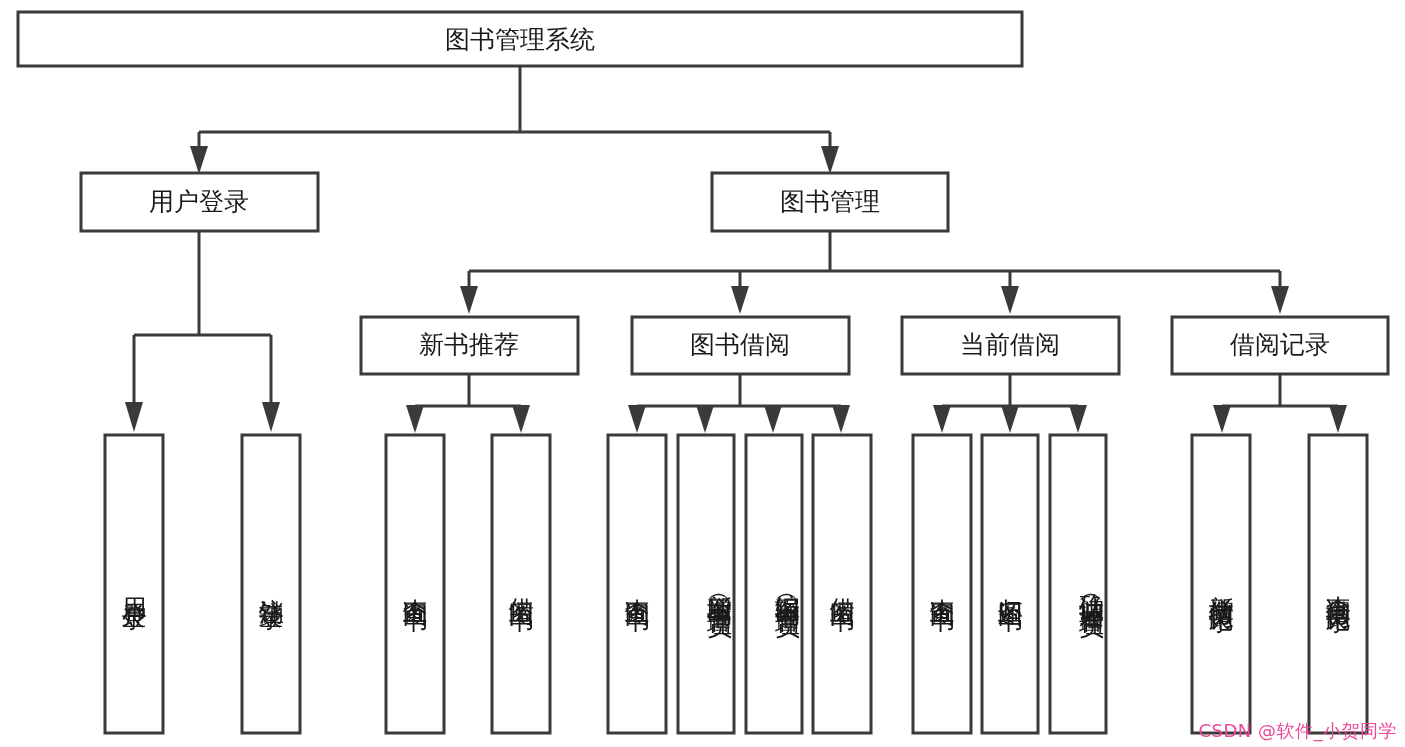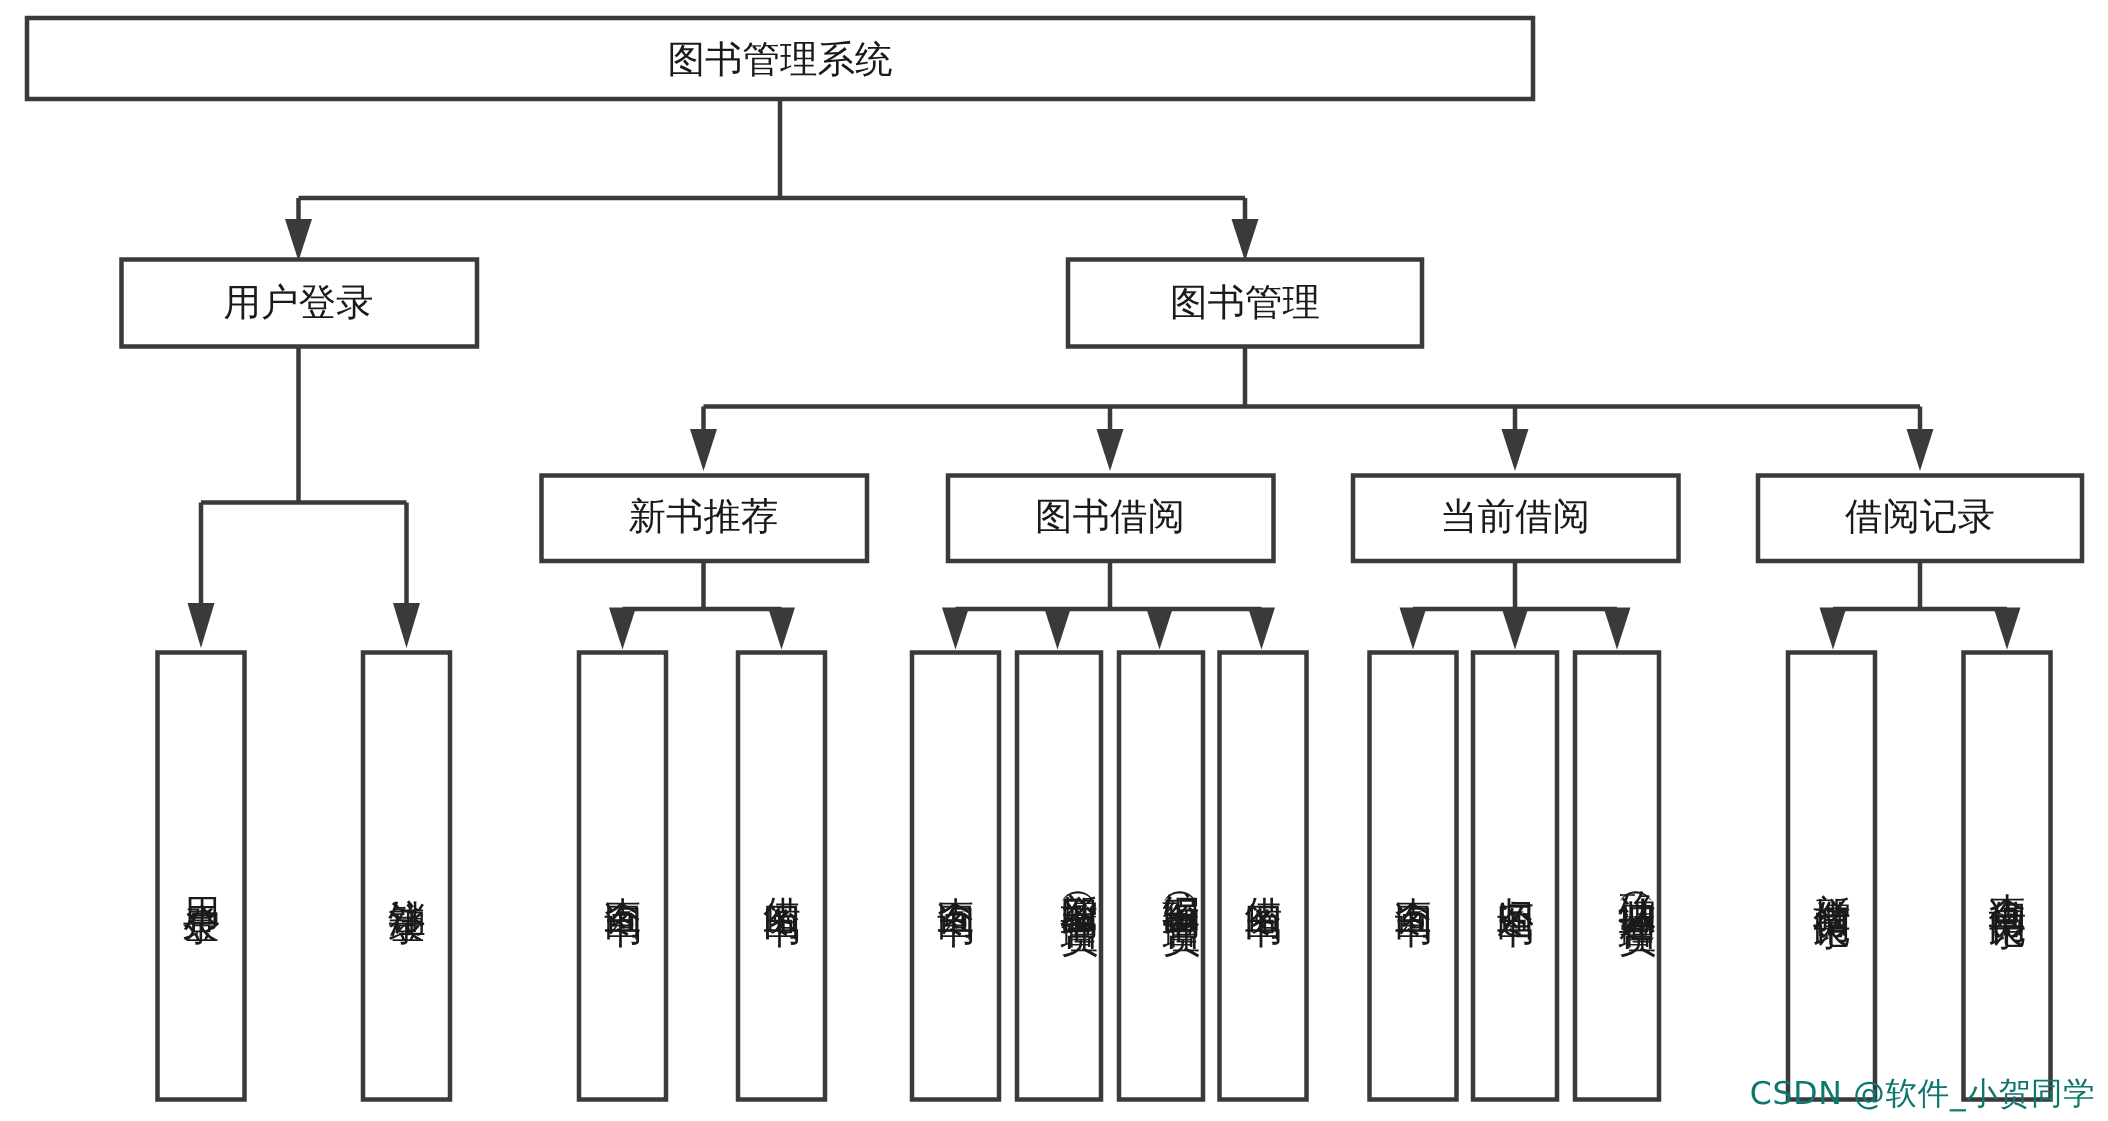--- a/index.html
+++ b/index.html
@@ -69,22 +69,22 @@
     align-items: flex-start;
     justify-content: center;
     padding-top: 6px;
     box-sizing: border-box;
   }
   .watermark {
     position: absolute;
     right: 8px;
     bottom: 4px;
     font-family: "DejaVu Sans", "Liberation Sans", sans-serif;
-    font-size: 21px;
-    color: #0f766e;
+    font-size: 18px;
+    color: #ec4899;
     letter-spacing: 0.5px;
     white-space: nowrap;
   }
 </style>
 </head>
 <body>
 
 <div id="canvas">
 
   <svg class="diagram" viewBox="0 0 1405 747">

